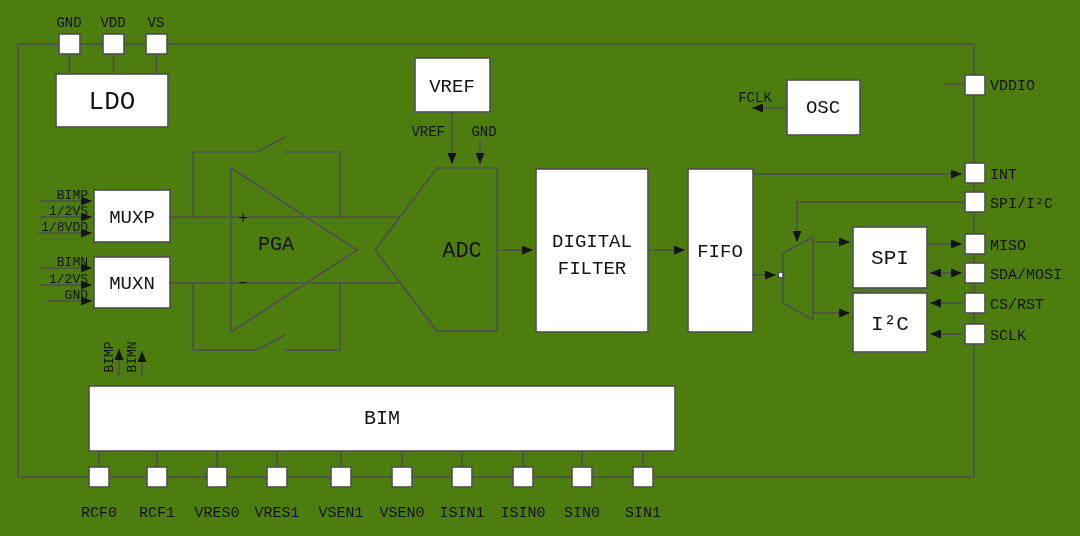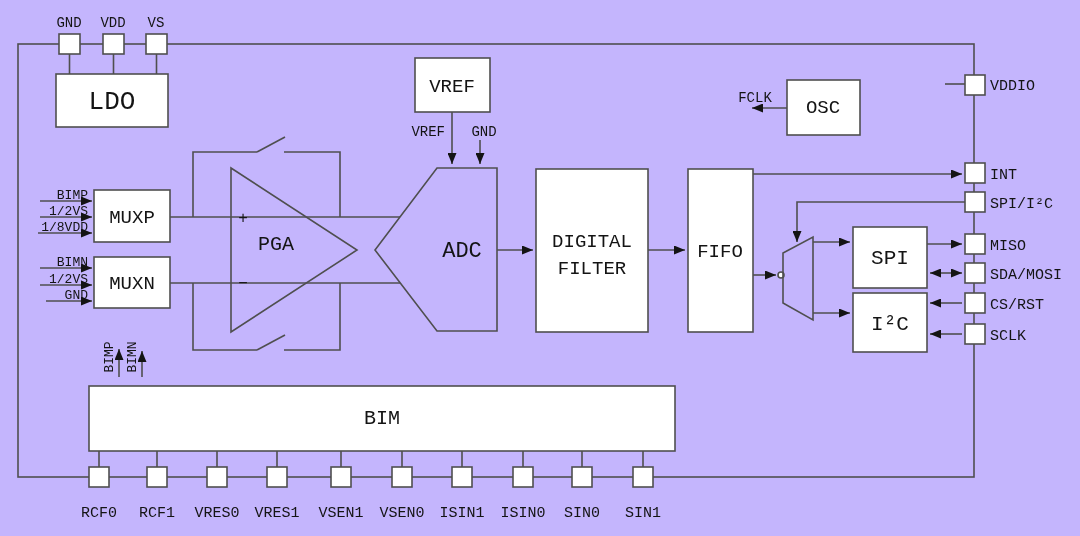--- a/index.html
+++ b/index.html
@@ -1,16 +1,16 @@
 <!DOCTYPE html>
 <html><head>
 <meta charset="utf-8">
 <style>
   html,body{margin:0;padding:0;background:#ffffff;}
-  .diagram-wrap{position:relative;width:1080px;height:536px;background:#c4b5fd;overflow:hidden;}
+  .diagram-wrap{position:relative;width:1080px;height:536px;background:#4d7c0f;overflow:hidden;}
   svg text{font-family:"Liberation Mono","DejaVu Sans Mono",monospace;fill:#141414;}
   .wire{fill:none;stroke:#4f4f4f;stroke-width:1.6;}
   .box{fill:#ffffff;stroke:#4f4f4f;stroke-width:1.6;}
   .open{fill:none;stroke:#4f4f4f;stroke-width:1.6;}
   .pin{fill:#ffffff;stroke:#4f4f4f;stroke-width:1.6;}
   .t13{font-size:13px;} .t14{font-size:14px;} .t15{font-size:15px;}
   .t16{font-size:16px;} .t19{font-size:19px;} .t20{font-size:20px;}
   .t21{font-size:21px;} .t22{font-size:22px;} .t26{font-size:26px;}
   .mid{text-anchor:middle;} .end{text-anchor:end;}
 </style>

